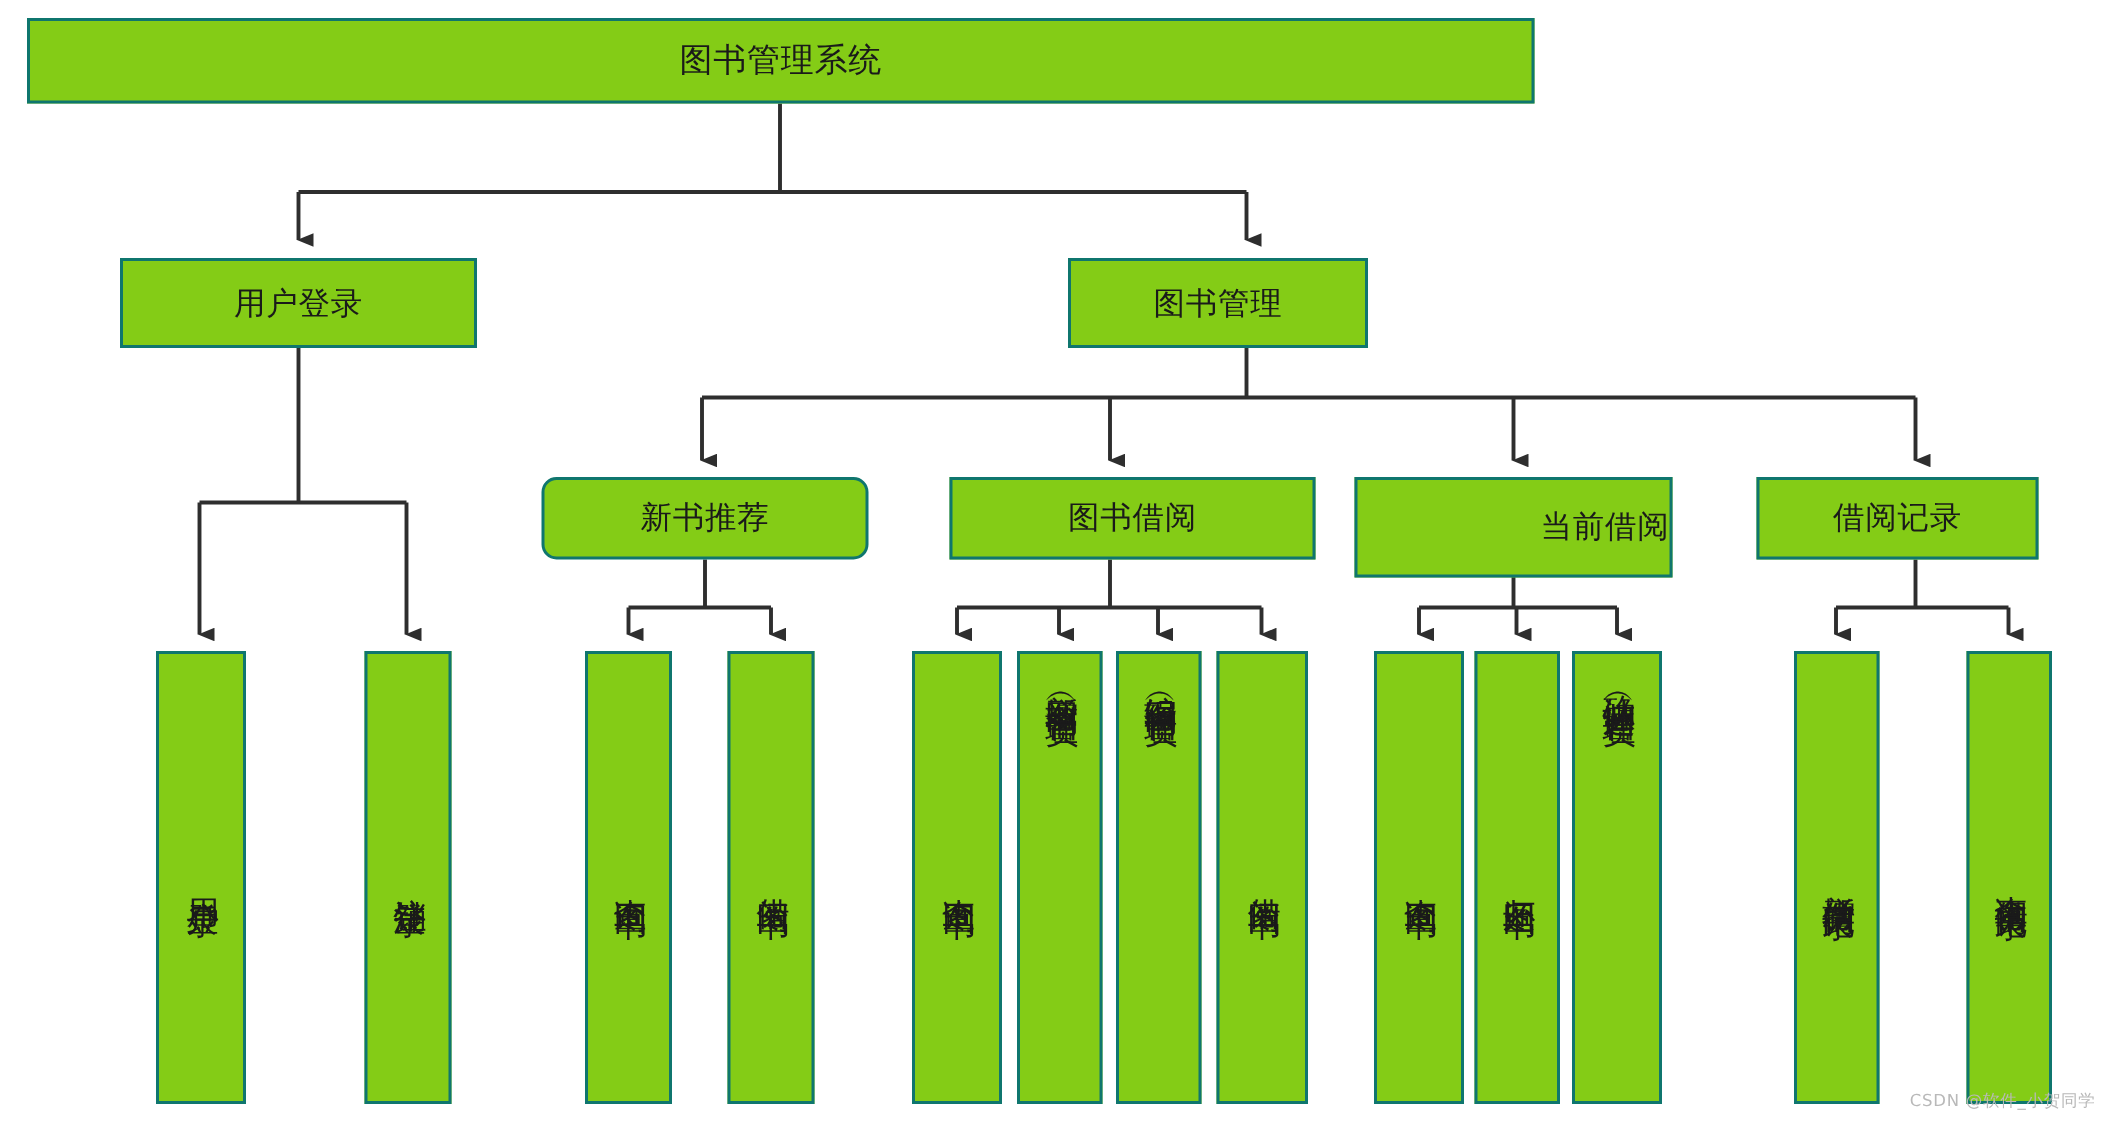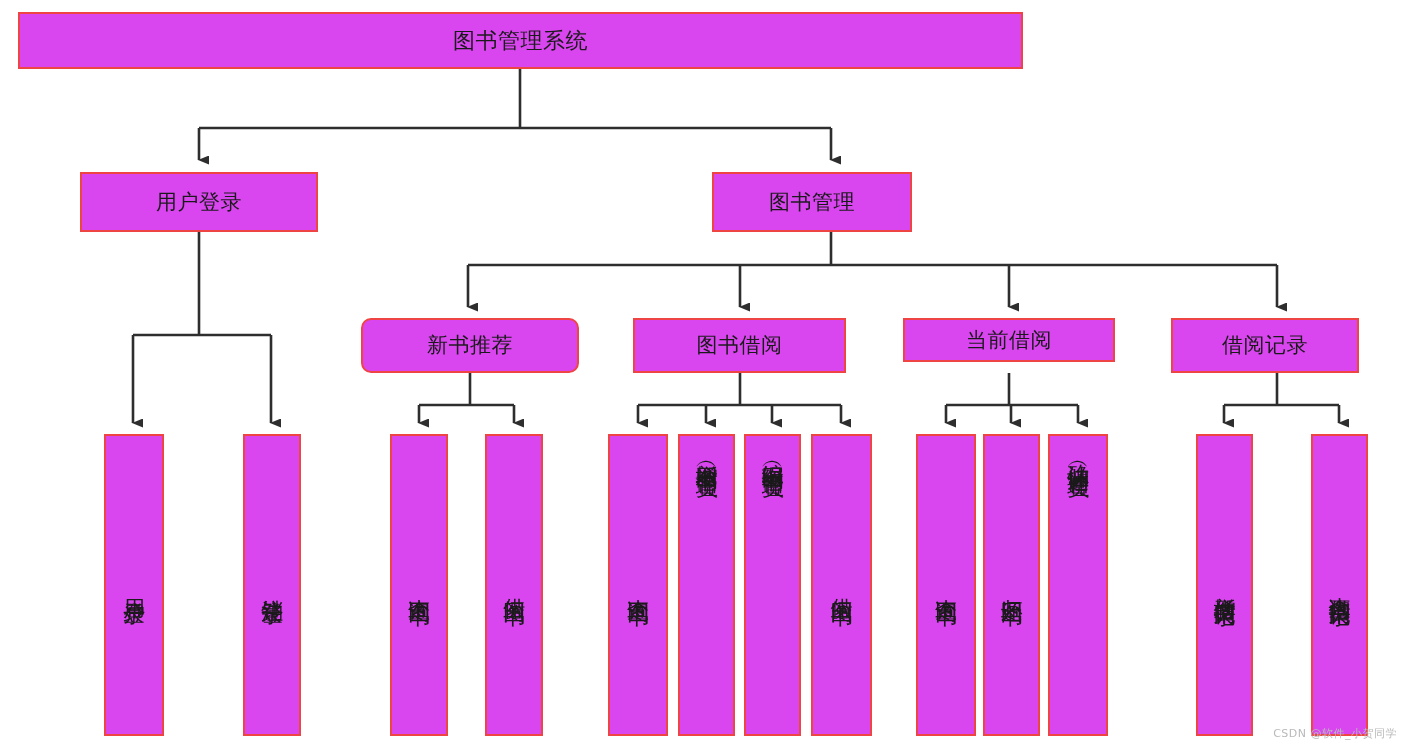--- a/index.html
+++ b/index.html
@@ -22,22 +22,22 @@
     position: absolute;
     left: 0;
     top: 0;
     width: 1405px;
     height: 747px;
     pointer-events: none;
   }
   .node {
     position: absolute;
     box-sizing: border-box;
-    background: #d946ef;
-    border: 2px solid #ef4444;
+    background: #84cc16;
+    border: 2px solid #0f766e;
     display: flex;
     align-items: center;
     justify-content: center;
     color: #1a1a1a;
   }
   .node-label {
     display: block;
     text-align: center;
     line-height: 1.05;
     letter-spacing: 0.5px;
@@ -143,25 +143,25 @@
   </div>
 
   <div class="node horiz" style="left:712px; top:172px; width:200px; height:60px;">
     <span class="node-label">图书管理</span>
   </div>
 
   <div class="node horiz" style="left:361px; top:318px; width:218px; height:55px;border-radius:10px;">
     <span class="node-label">新书推荐</span>
   </div>
 
-  <div class="node horiz" style="left:633px; top:318px; width:213px; height:55px;">
+  <div class="node horiz" style="left:633px; top:318px; width:244px; height:55px;">
     <span class="node-label">图书借阅</span>
   </div>
 
-  <div class="node horiz" style="left:903px; top:318px; width:212px; height:44px;">
+  <div class="node horiz" style="left:903px; top:318px; width:212px; height:67px;justify-content:flex-end;">
     <span class="node-label">当前借阅</span>
   </div>
 
   <div class="node horiz" style="left:1171px; top:318px; width:188px; height:55px;">
     <span class="node-label">借阅记录</span>
   </div>
 
   <div class="node vert centered" style="left:104px; top:434px; width:60px; height:302px;">
     <span class="node-label">用户登录</span>
   </div>

